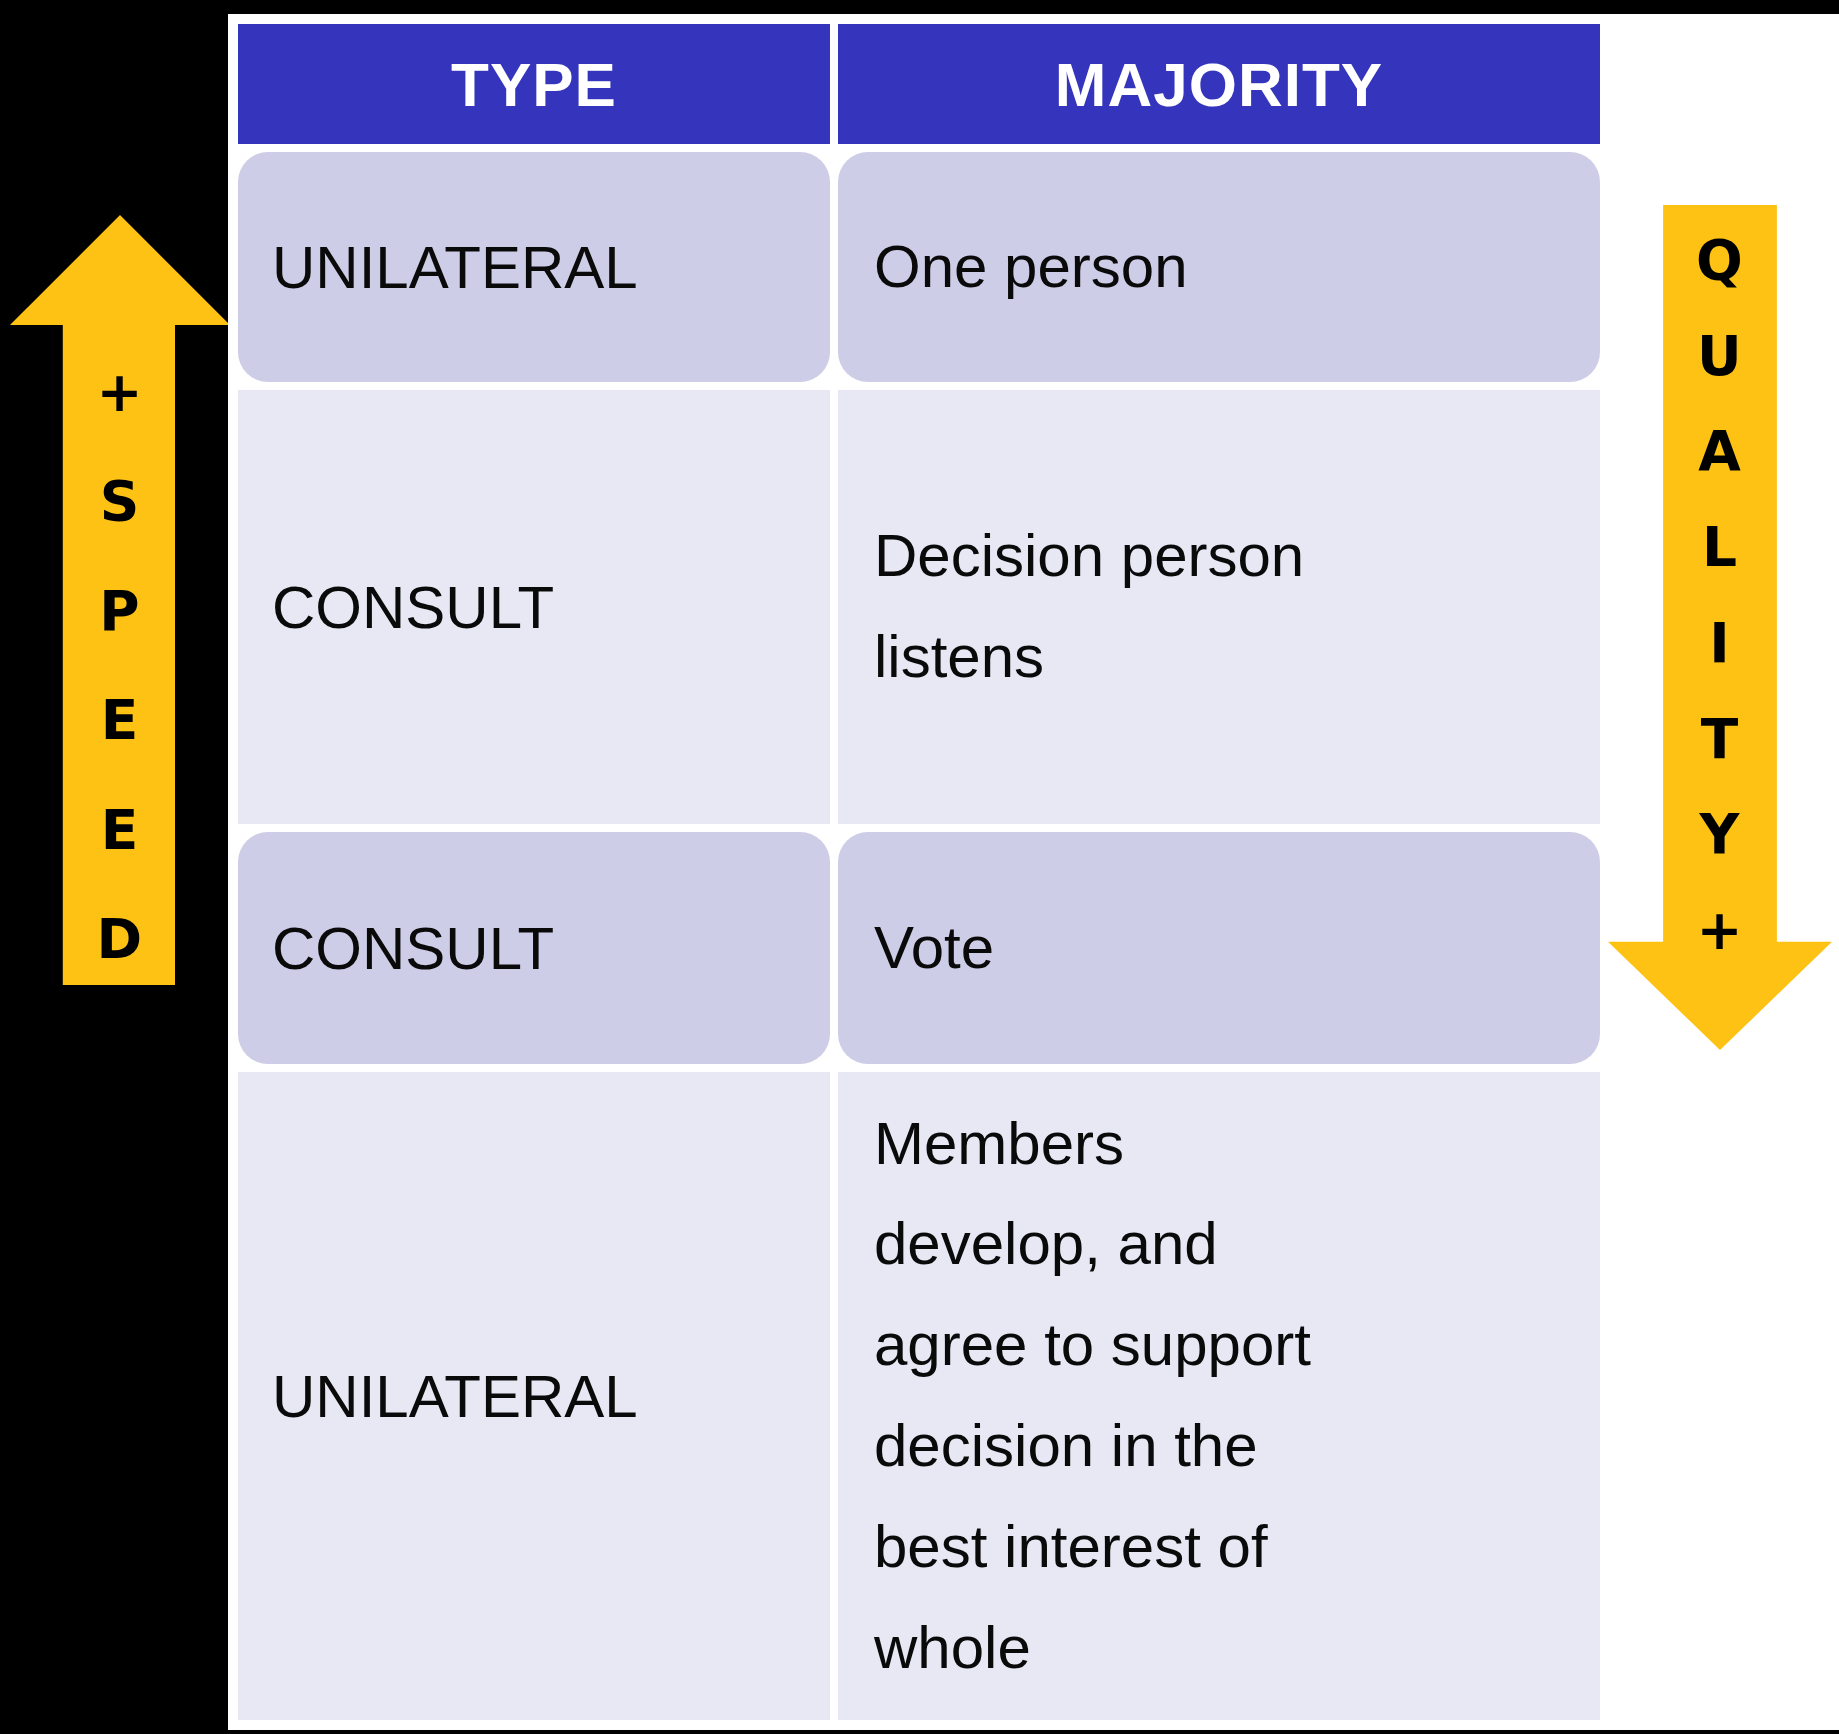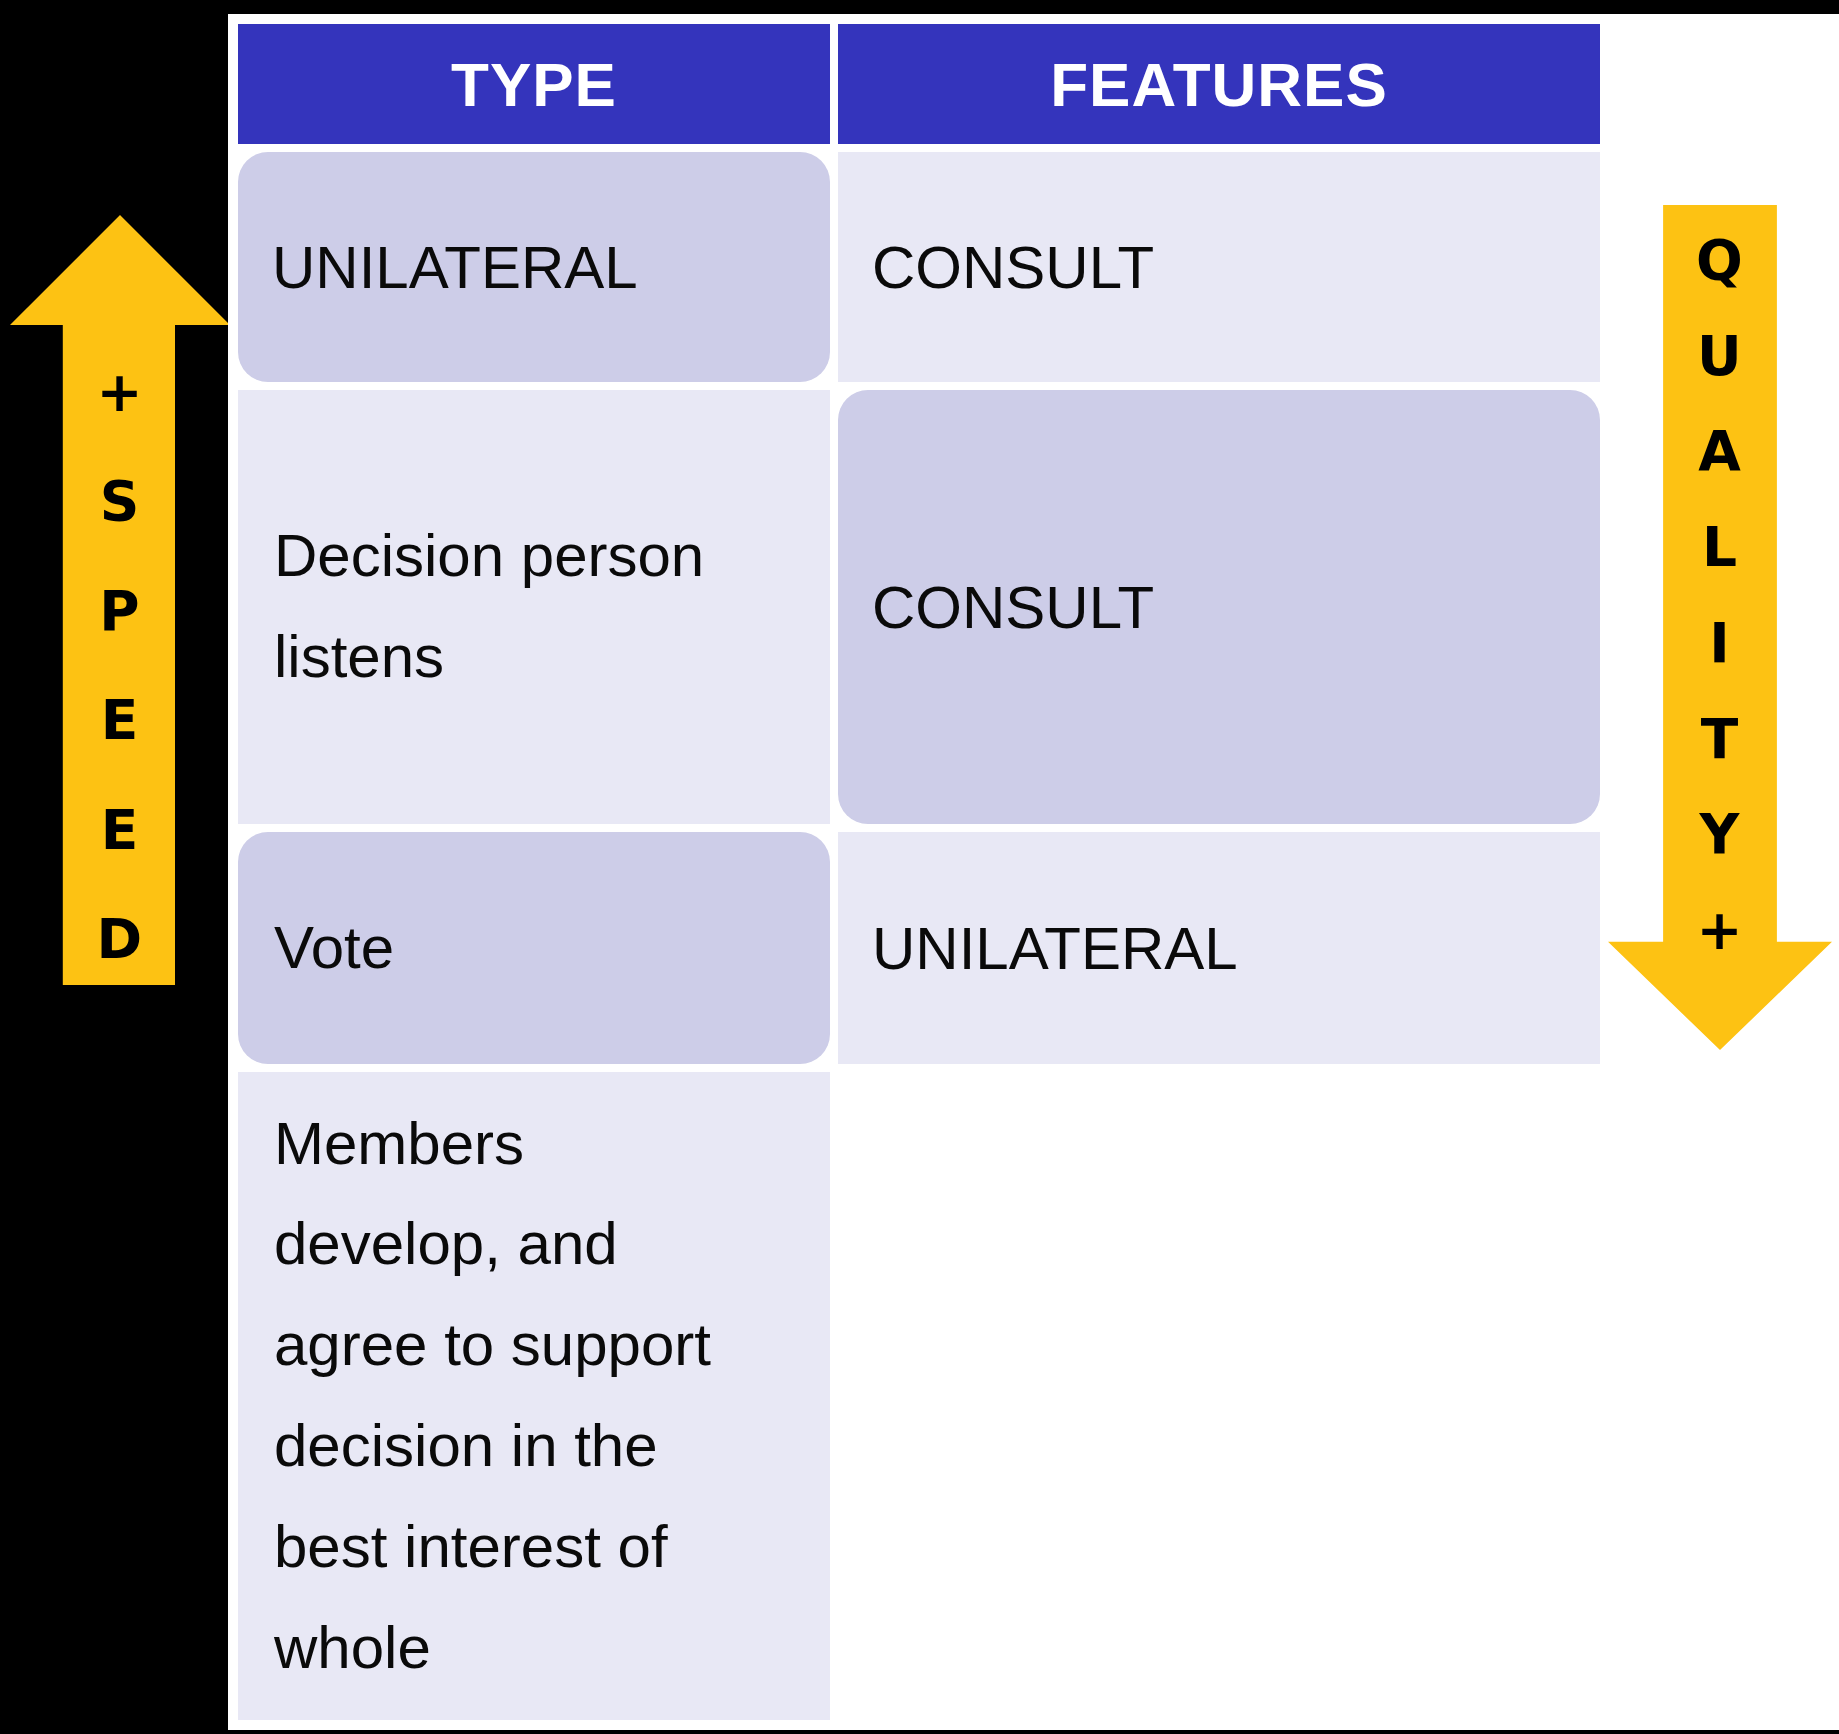--- a/index.html
+++ b/index.html
@@ -64,24 +64,27 @@
       <div class="arrow-letter">P</div>
       <div class="arrow-letter">E</div>
       <div class="arrow-letter">E</div>
       <div class="arrow-letter">D</div>
     </div>
   </div>
 
   <div class="dm-table">
 
     <div class="cell header">TYPE</div>
-    <div class="cell header">FEATURES</div>
+    <div class="cell header">MAJORITY</div>
 
     <div class="cell dark">
       <span class="type-text">UNILATERAL</span>
+    </div>
+    <div class="cell dark">
+      <span class="features-text">One person</span>
     </div>
 
     <div class="cell light">
       <span class="type-text">CONSULT</span>
     </div>
     <div class="cell light">
       <span class="features-text">Decision person
 listens</span>
     </div>
 

